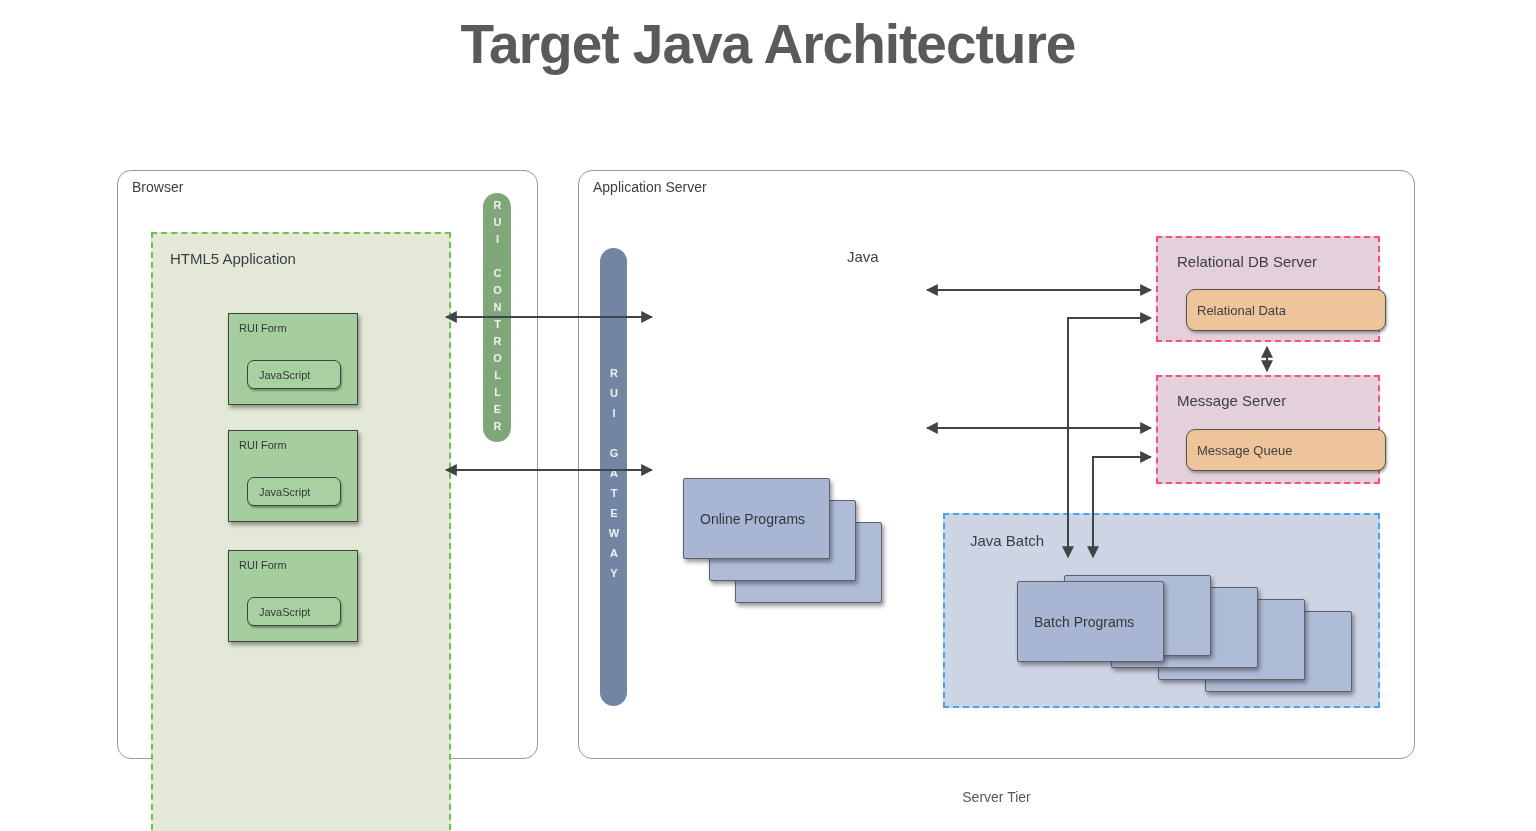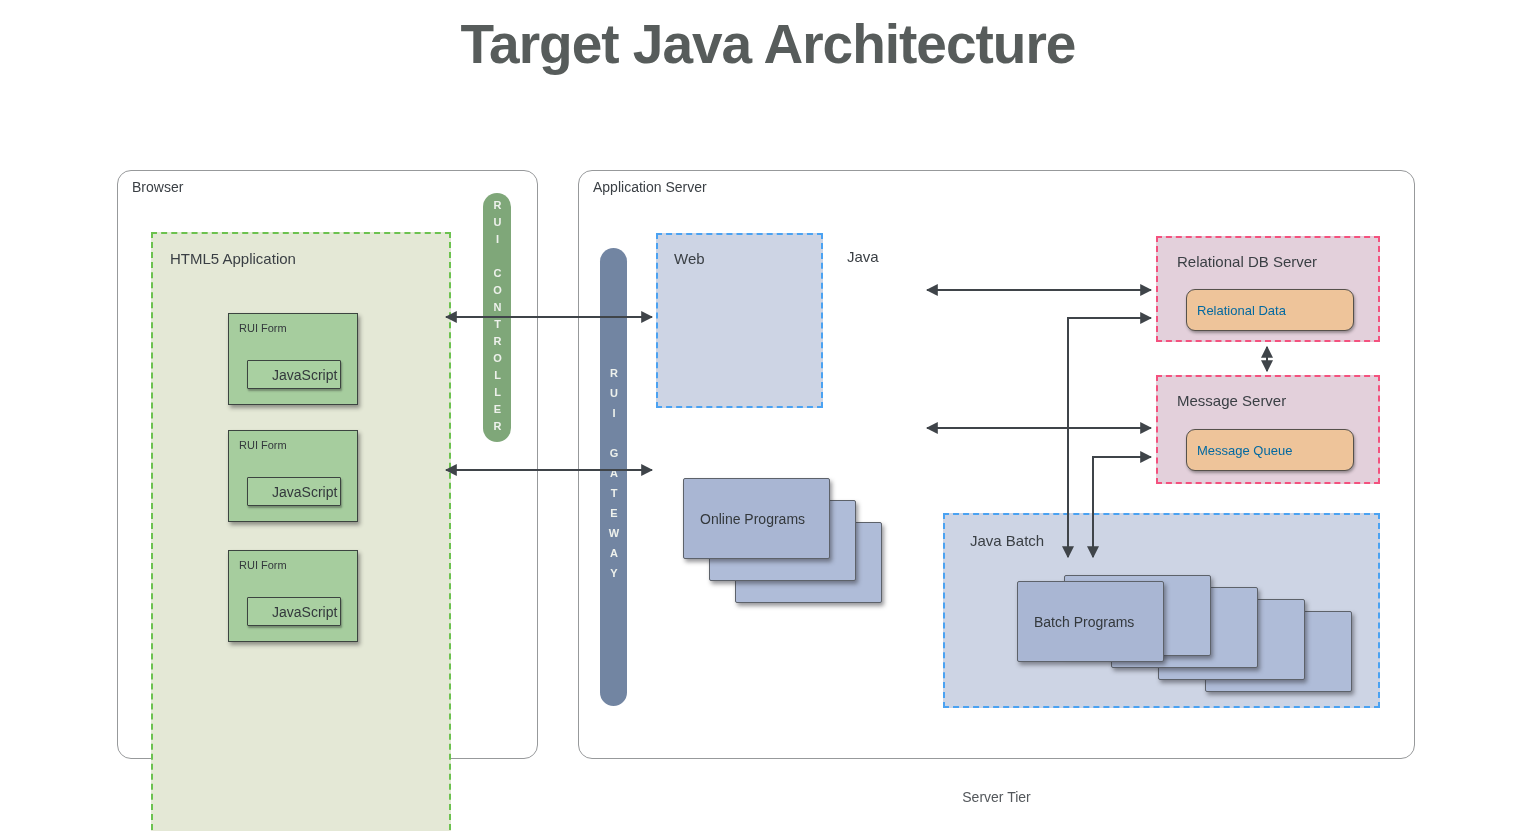--- a/index.html
+++ b/index.html
@@ -17,23 +17,23 @@
   
   .html5-app { position:absolute; left:151px; top:232px; width:300px; height:608px;
                background:#e4e8d6; border:2px dashed #6cc24f; }
   .html5-label { position:absolute; left:17px; top:16px; font-size:15px; color:#3a3f44; }
 
   .rui-form { position:absolute; left:228px; width:130px; height:92px;
               background:#a6cd9e; border:1.5px solid #3c4440;
               box-shadow:2px 3px 4px rgba(40,40,40,0.45); }
   .rui-form-label { position:absolute; left:10px; top:8px; font-size:11px; color:#33383c; }
   .js-box { position:absolute; left:18px; top:46px; width:94px; height:29px;
-            background:#a9d0a1; border:1.5px solid #3c4440; border-radius:1px;
+            background:#a9d0a1; border:1.5px solid #3c4440; border-radius:7px;
             box-shadow:1px 2px 2px rgba(40,40,40,0.4);
-            display:flex; align-items:center; padding-left:24px; font-size:14px; color:#33383c; }
+            display:flex; align-items:center; padding-left:11px; font-size:11px; color:#33383c; }
 
   
   .pill { position:absolute; border-radius:999px; display:flex; align-items:center; justify-content:center; z-index:3; }
   .pill-green { left:483px; top:193px; width:28px; height:249px; background:#7fa779; }
   .pill-blue  { left:600px; top:248px; width:27px; height:458px; background:#7285a2; }
   .pill-text { writing-mode:vertical-rl; text-orientation:upright; color:#eef1ec;
                font-weight:bold; font-size:11px; line-height:1; }
   .pill-green .pill-text { letter-spacing:5px; }
   .pill-blue  .pill-text { letter-spacing:8px; }
 
@@ -49,24 +49,24 @@
           border:1.5px solid #5d626a; border-radius:2px;
           box-shadow:2px 3px 4px rgba(50,50,55,0.5); }
   .card.back { background:#afbcd8; }
   .card-label { position:absolute; left:16px; top:0; height:100%; display:flex; align-items:center;
                 font-size:14px; color:#33383c; }
 
   
   .pink-box { position:absolute; left:1156px; width:224px; background:#e3d0db;
               border:2px dashed #f4517e; }
   .pink-label { position:absolute; left:19px; top:15px; font-size:15px; color:#3a3f44; }
-  .tan-box { position:absolute; left:28px; width:168px; height:42px; background:#eec49a;
+  .tan-box { position:absolute; left:28px; width:200px; height:42px; background:#eec49a;
              border:1.5px solid #56514b; border-radius:9px;
              box-shadow:1px 2px 3px rgba(50,50,50,0.45);
-             display:flex; align-items:center; padding-left:10px; font-size:13px; color:#0369a1; }
+             display:flex; align-items:center; padding-left:10px; font-size:13px; color:#404040; }
 
   .tier-label { position:absolute; top:789px; text-align:center; font-size:14px; color:#53575b; }
 
   svg.layer { position:absolute; left:0; top:0; z-index:0; }
   svg.arrows { position:absolute; left:0; top:0; z-index:5; pointer-events:none; }
   .lvl1 { z-index:1; } .lvl2 { z-index:2; }
 </style>
 </head>
 <body>
 
@@ -96,23 +96,20 @@
   </div>
   <div class="rui-form lvl2" style="top:550px;">
     <div class="rui-form-label">RUI Form</div>
     <div class="js-box">JavaScript</div>
   </div>
 
   <div class="panel lvl1" style="left:578px; top:170px; width:837px; height:589px;">
     <div class="panel-label">Application Server</div>
   </div>
 
-  <div class="blue-zone web-box lvl2">
-    <div class="zone-label" style="left:16px; top:15px;">Web</div>
-  </div>
 
   <div class="zone-label lvl2" style="left:847px; top:248px;">Java</div>
 
   <div class="card back lvl2" style="left:735px; top:522px;"></div>
   <div class="card back lvl2" style="left:709px; top:500px;"></div>
   <div class="card lvl2" style="left:683px; top:478px;">
     <div class="card-label">Online Programs</div>
   </div>
 
   <div class="blue-zone java-batch lvl2">

